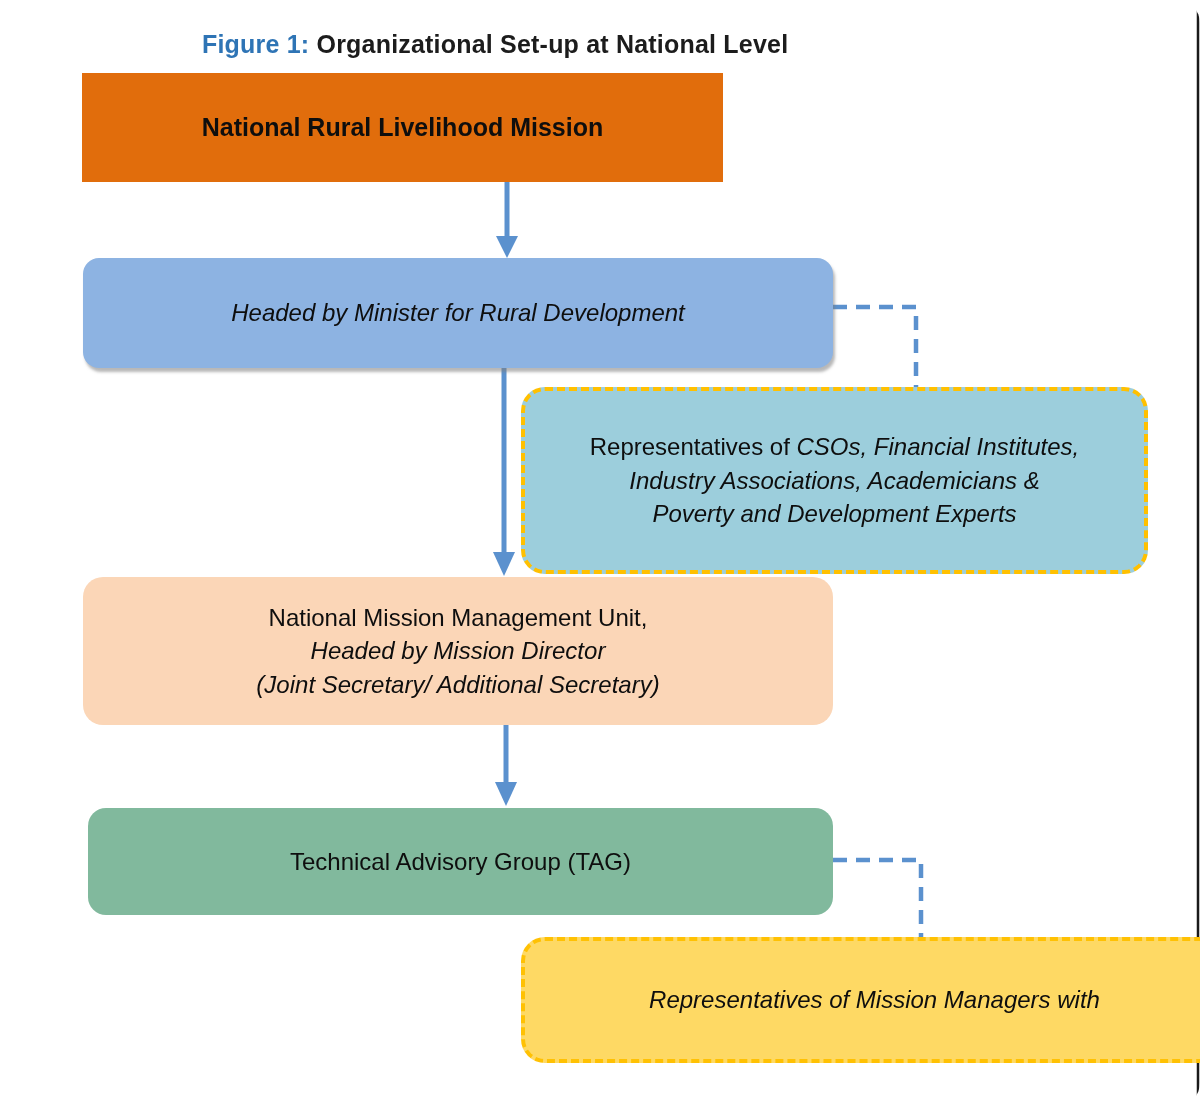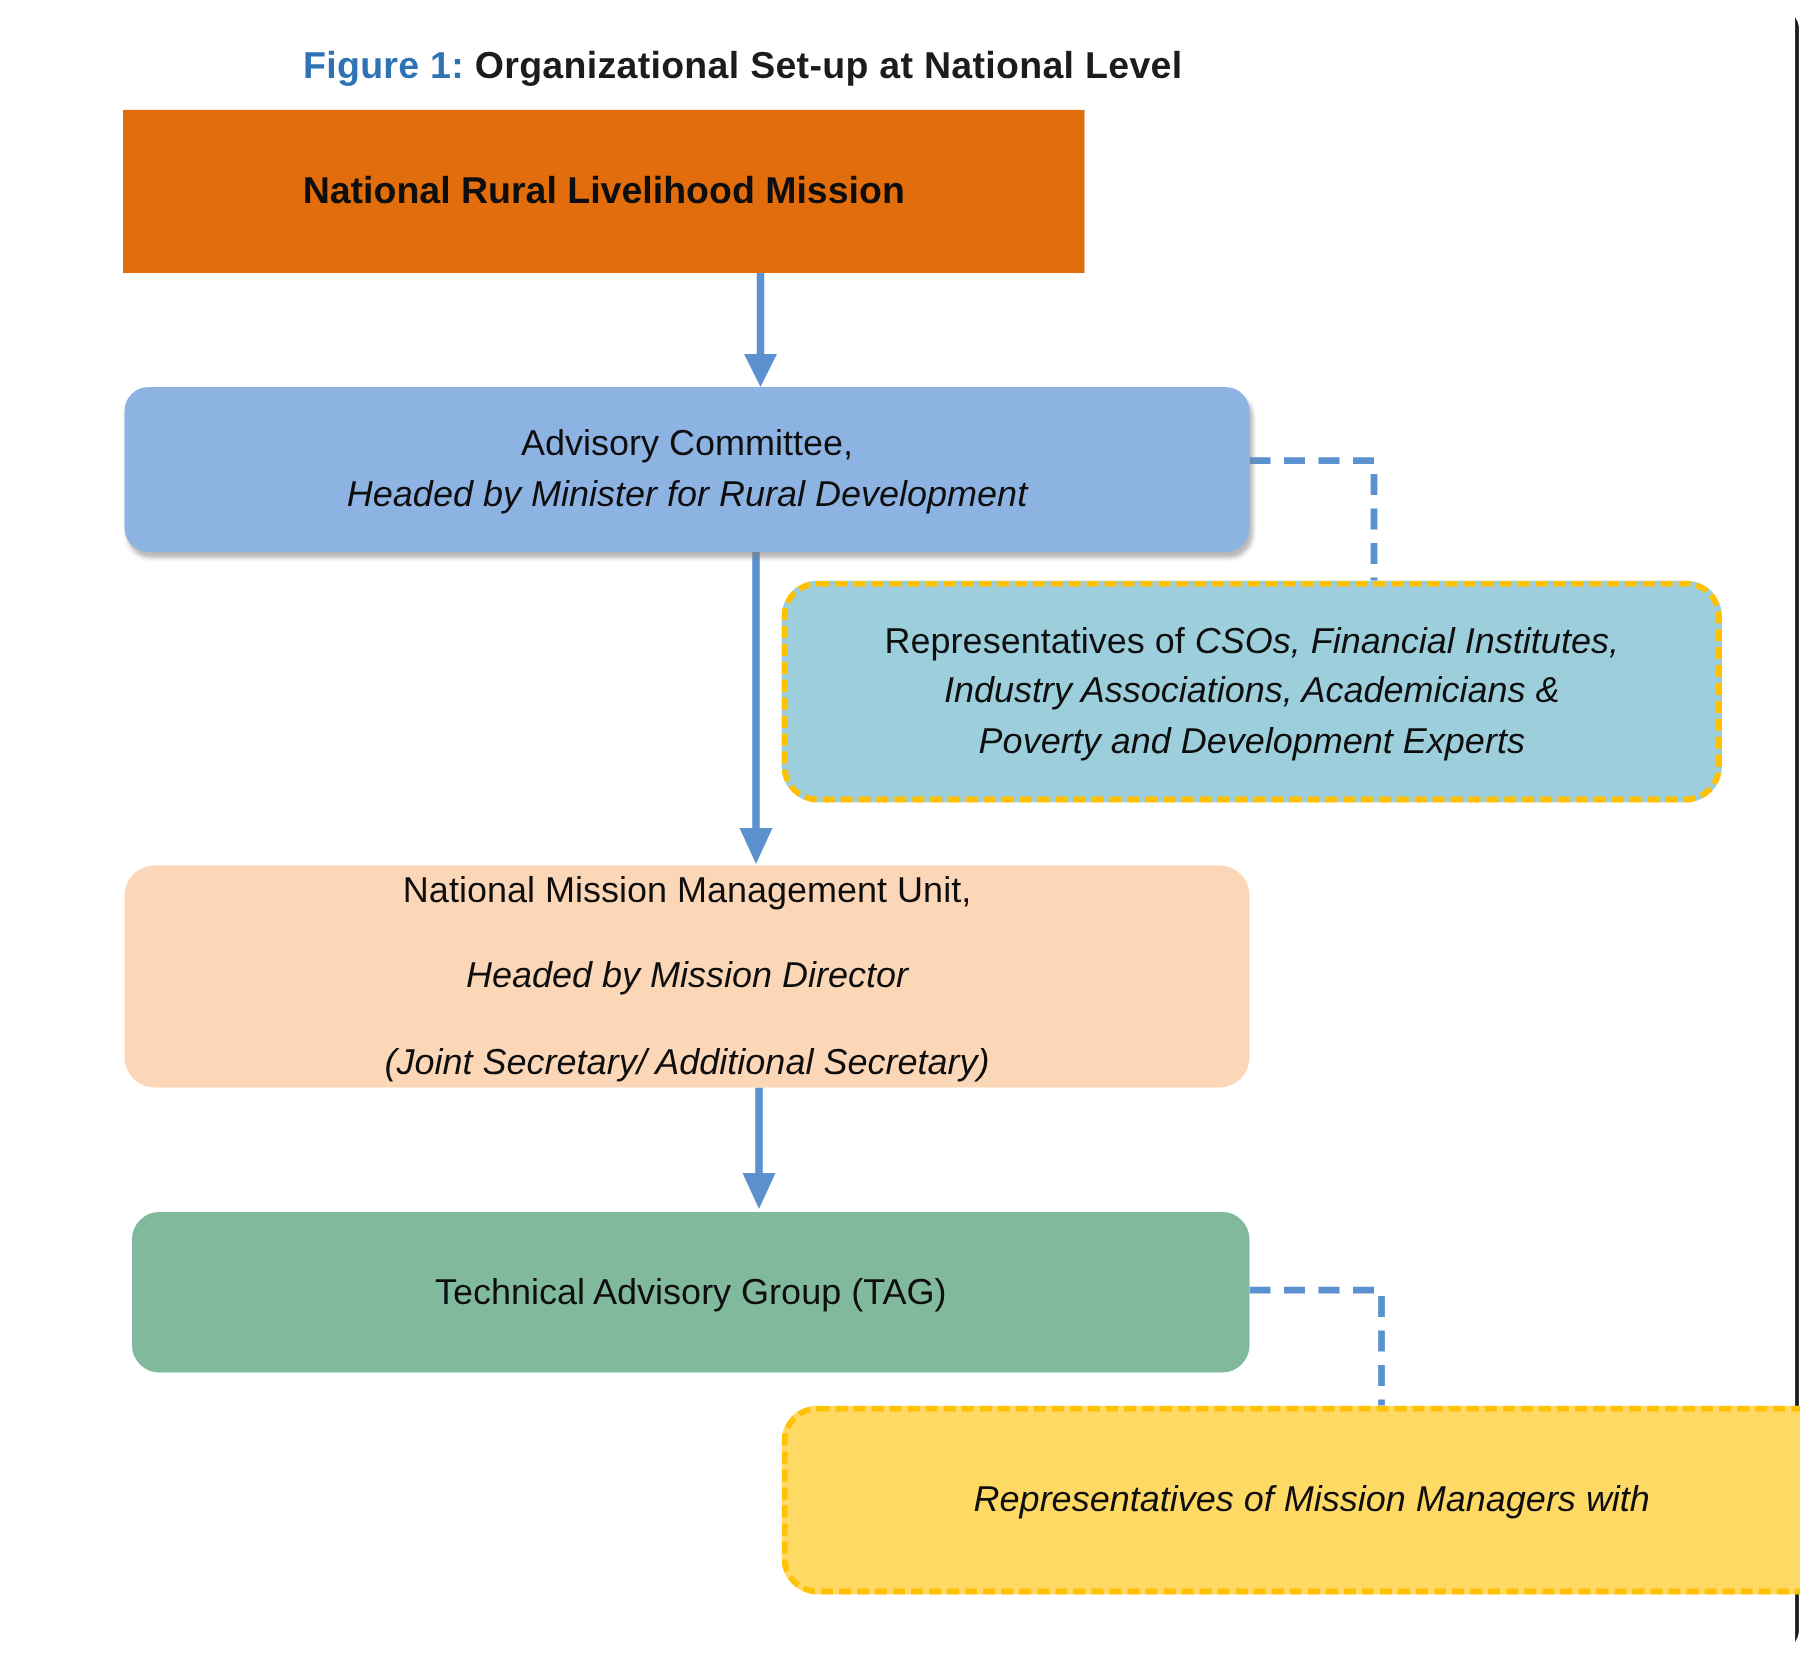--- a/index.html
+++ b/index.html
@@ -43,30 +43,29 @@
     font-weight: bold;
     font-size: 25px;
   }
   #node-advisory {
     left: 83px; top: 258px; width: 750px; height: 110px;
     background: #8DB3E2;
     border-radius: 16px;
     box-shadow: 2px 4px 3px rgba(125,125,125,0.55);
   }
   #node-members {
-    left: 521px; top: 387px; width: 627px; height: 148px;
+    left: 521px; top: 387px; width: 627px; height: 187px;
     background: #9CCEDC;
     border: 4px dashed #FFC000;
     border-radius: 24px;
   }
   #node-nmmu {
     left: 83px; top: 577px; width: 750px; height: 148px;
     background: #FBD6B7;
     border-radius: 20px;
-    gap: 24px;
   }
   #node-tag {
     left: 88px; top: 808px; width: 745px; height: 107px;
     background: #81B99D;
     border-radius: 18px;
   }
   #node-tag-members {
     left: 521px; top: 937px; width: 707px; height: 126px;
     background: #FED964;
     border: 4px dashed #FFC103;
@@ -111,21 +110,20 @@
     <polyline points="833,307 916,307 916,387" fill="none" stroke="#5B91CE" stroke-width="4.5" stroke-dasharray="14 9"></polyline>
 
     <polyline points="833,860 921,860 921,937" fill="none" stroke="#5B91CE" stroke-width="4.5" stroke-dasharray="14 9"></polyline>
   </svg>
 
   <div class="node" id="node-nrlm">
     <div>National Rural Livelihood Mission</div>
   </div>
 
   <div class="node" id="node-advisory">
-    <div>Advisory Committee,</div>
     <div class="it">Headed by Minister for Rural Development</div>
   </div>
 
   <div class="node" id="node-members">
     <div><span>Representatives of </span><span class="it">CSOs, Financial Institutes,</span></div>
     <div class="it">Industry Associations, Academicians &amp;</div>
     <div class="it">Poverty and Development Experts</div>
   </div>
 
   <div class="node" id="node-nmmu">

